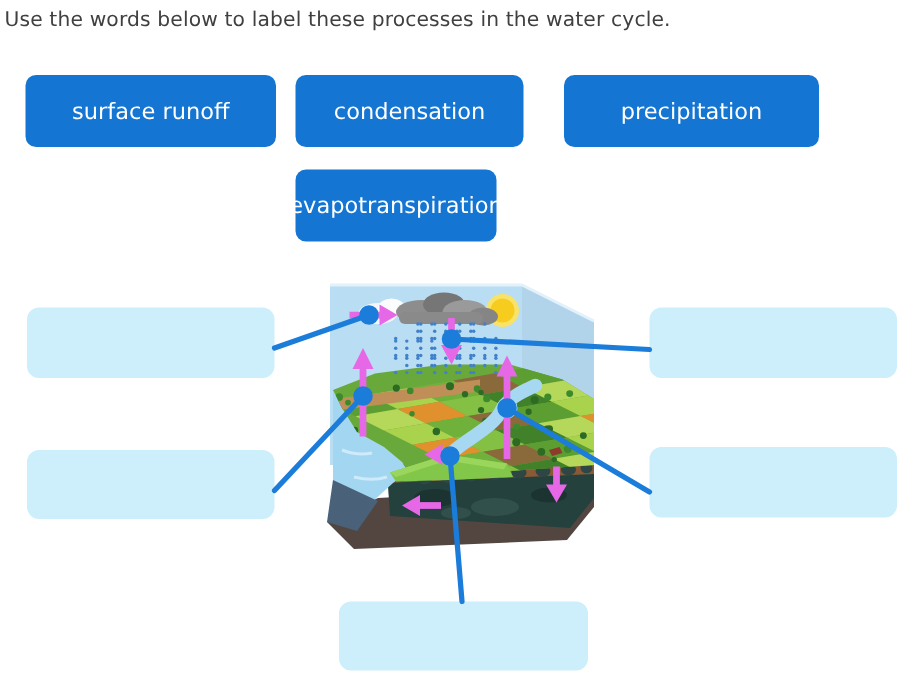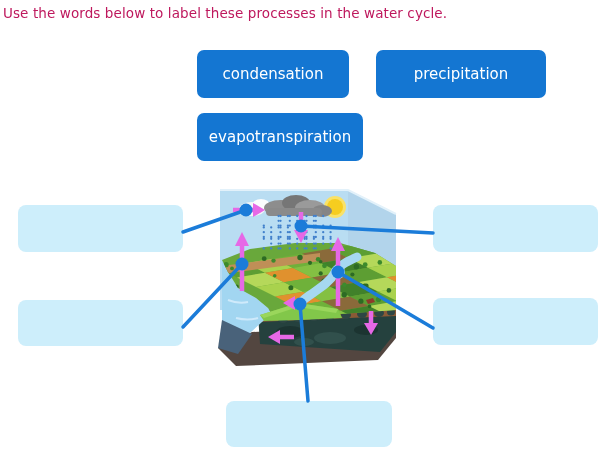--- a/index.html
+++ b/index.html
@@ -1,41 +1,42 @@
 <!DOCTYPE html>
 <html><head>
 <meta charset="utf-8">
 <style>
   html,body{margin:0;padding:0;background:#ffffff;}
   .stage{position:relative;width:600px;height:450px;background:#ffffff;overflow:hidden;
          font-family:"DejaVu Sans","Liberation Sans",sans-serif;}
-  .title{position:absolute;left:3px;top:5px;font-size:13.5px;color:#be185d;letter-spacing:0.1px;}
+  .title{position:absolute;left:3px;top:5px;font-size:13.5px;color:#404040;letter-spacing:0.1px;}
   .word{position:absolute;height:48px;border-radius:7px;background:#1476d2;color:#ffffff;
         font-size:15px;display:flex;align-items:center;justify-content:center;cursor:pointer;
         box-sizing:border-box;}
   .w1{left:17px;top:50px;width:167px;}
   .w2{left:197px;top:50px;width:152px;}
   .w3{left:376px;top:50px;width:170px;}
   .w4{left:17px;top:113px;width:167px;}
-  .w5{left:197px;top:113px;width:166px;}
+  .w5{left:197px;top:113px;width:134px;}
   .slot{position:absolute;background:#cdeefb;border-radius:8px;}
   .s1{left:18px;top:205px;width:165px;height:47px;}
   .s2{left:18px;top:300px;width:165px;height:46px;}
   .s3{left:433px;top:205px;width:165px;height:47px;}
   .s4{left:433px;top:298px;width:165px;height:47px;}
   .s5{left:226px;top:401px;width:166px;height:46px;}
   svg.overlay{position:absolute;left:0;top:0;pointer-events:none;}
 </style>
 </head>
 <body>
 
 <div class="stage">
 
   <div class="title">Use the words below to label these processes in the water cycle.</div>
 
+  <div class="word w1">surface runoff</div>
   <div class="word w2">condensation</div>
   <div class="word w3">precipitation</div>
   <div class="word w5">evapotranspiration</div>
 
   <div class="slot s1"></div>
   <div class="slot s2"></div>
   <div class="slot s3"></div>
   <div class="slot s4"></div>
   <div class="slot s5"></div>
 

